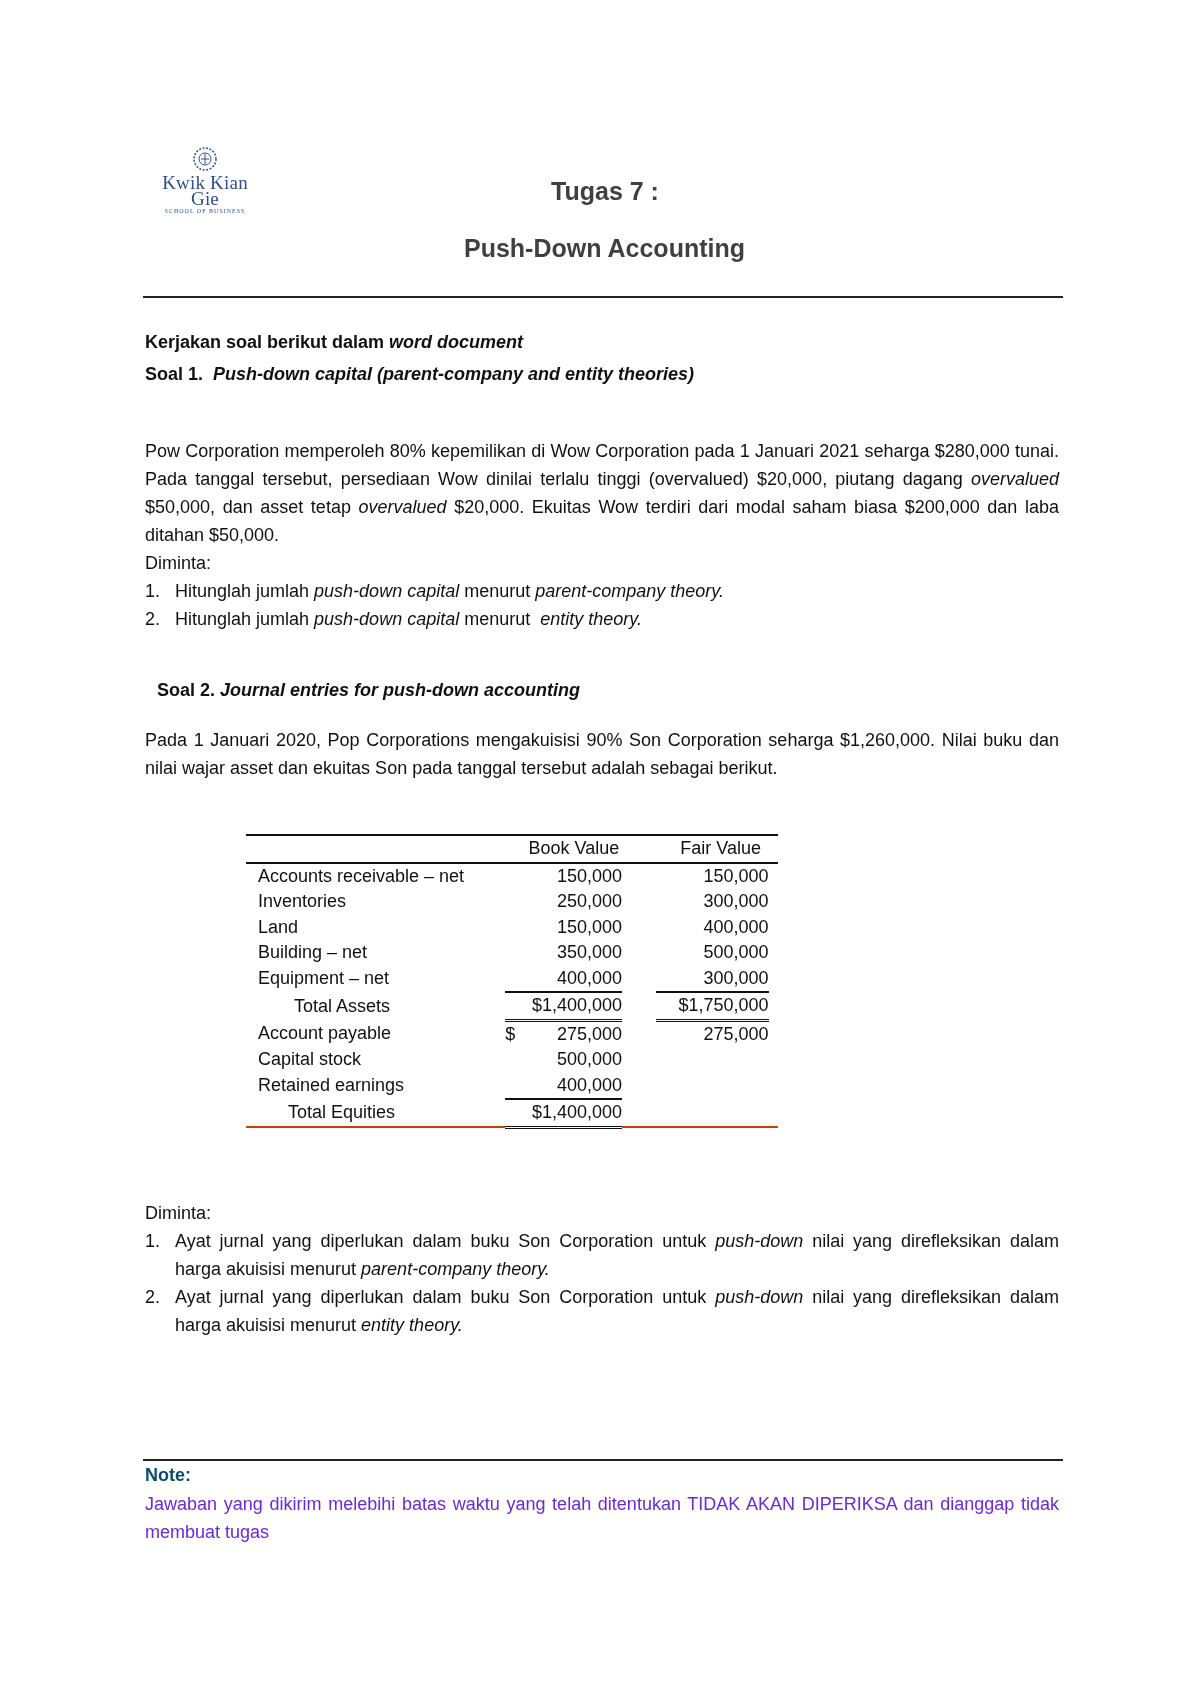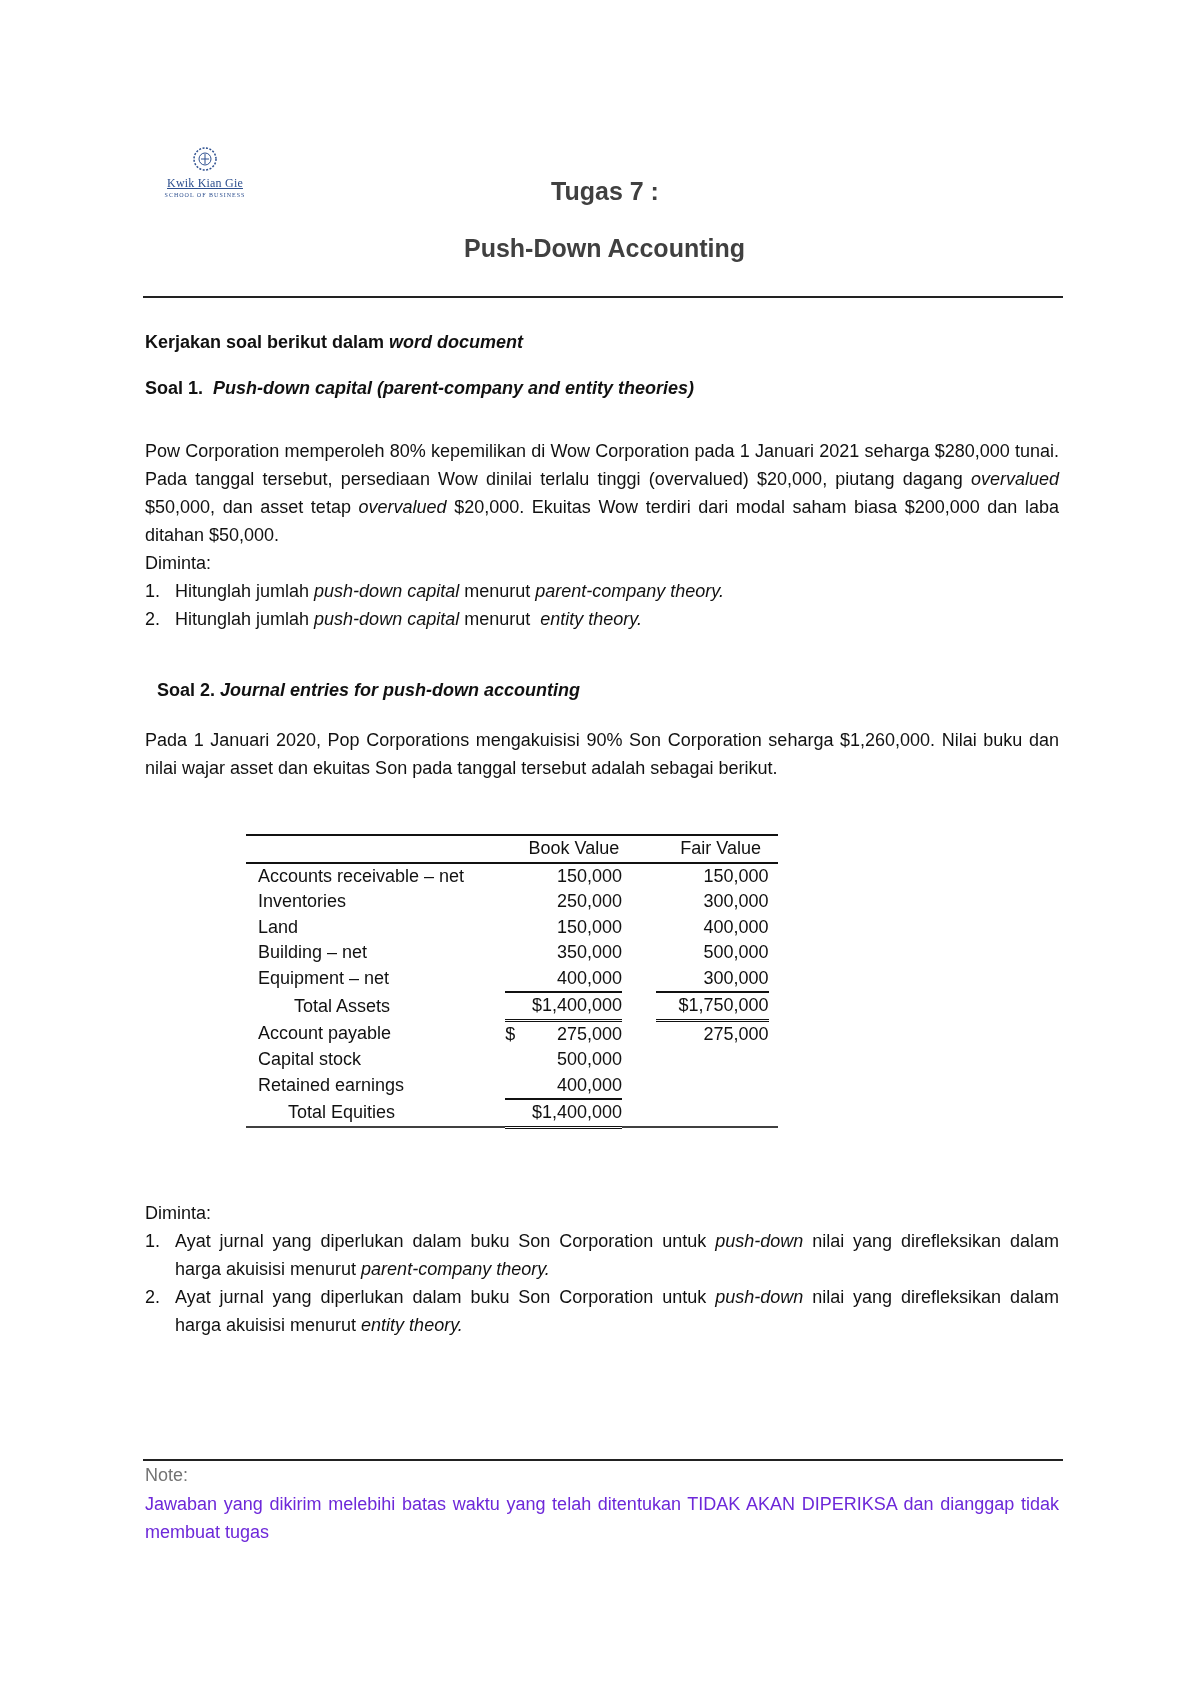--- a/index.html
+++ b/index.html
@@ -5,21 +5,21 @@
     html, body { margin: 0; padding: 0; background: #ffffff; }
     body {
       width: 1200px; height: 1696px; position: relative; overflow: hidden;
       font-family: "Liberation Sans", sans-serif; color: #111;
     }
     .logo {
       position: absolute; left: 150px; top: 145px; width: 110px; text-align: center;
       color: #2d4f8f;
     }
     .logo .emblem { width: 28px; height: 28px; margin: 0 auto 2px; display:block; }
-    .logo .name { font-family: "Liberation Serif", serif; font-size: 12px; letter-spacing: 0.2px; line-height: 16px; text-decoration: underline; }
+    .logo .name { font-family: "Liberation Serif", serif; font-size: 19px; letter-spacing: 0.2px; line-height: 16px; }
     .logo .sub { font-family: "Liberation Serif", serif; font-size: 6px; letter-spacing: 1px; line-height: 8px; }
 
     .title1, .title2 {
       position: absolute; left: 0; width: 1200px; text-align: center;
       color: #404040; font-weight: bold; font-size: 25px;
     }
     .title1 { top: 177px; padding-left: 10px; box-sizing: border-box; }
     .title2 { top: 234px; padding-left: 9px; box-sizing: border-box; }
 
     .rule { position: absolute; left: 143px; width: 920px; height: 2px; background: #222; }
@@ -30,32 +30,32 @@
     i { font-style: italic; }
 
     .list { position: absolute; left: 145px; width: 914px; font-size: 18px; line-height: 28px; margin: 0; padding: 0; list-style: none; }
     .list li { position: relative; padding-left: 30px; text-align: justify; }
     .list li .num { position: absolute; left: 0; top: 0; }
 
     
     .tbl { position: absolute; left: 246px; top: 834px; width: 532px; border-collapse: collapse; font-size: 18px; }
     .tbl td, .tbl th { padding: 0; height: 25.5px; line-height: 25px; font-weight: normal; white-space: nowrap; }
     .tbl thead tr { border-top: 2px solid #111; border-bottom: 2px solid #111; }
-    .tbl tbody tr.last { border-bottom: 2px solid #404040; }
+    .tbl tbody tr.last { border-bottom: 2px solid #c2410c; }
     .tbl .lbl { padding-left: 12px; width: 240px; }
     .tbl .lbl.indent { padding-left: 48px; }
     .tbl .lbl.indent2 { padding-left: 42px; }
     .tbl .num { text-align: right; width: 100px; position: relative; }
     .tbl .cur { width: 28px; text-align: left; }
     .tbl .sp { width: 58px; }
     .tbl th.colh { text-align: center; }
     .ul { border-bottom: 2px solid #111; }
     .dul { border-bottom: 3px double #111; }
 
-    .note-head { position: absolute; left: 145px; top: 1465px; color: #737373; font-weight: normal; font-size: 18px; }
+    .note-head { position: absolute; left: 145px; top: 1465px; color: #0c4a6e; font-weight: bold; font-size: 18px; }
     .note-body { position: absolute; left: 145px; top: 1490px; width: 914px; color: #6d28d9; font-size: 18px; line-height: 28px; text-align: justify; text-align-last: left; }
   </style>
 </head>
 <body>
 
 <div class="logo">
   <svg class="emblem" viewBox="0 0 28 28">
     <circle cx="14" cy="14" r="11" fill="none" stroke="#2d4f8f" stroke-width="1.5" stroke-dasharray="2 1.5"></circle>
     <circle cx="14" cy="14" r="6" fill="none" stroke="#2d4f8f" stroke-width="1"></circle>
     <path d="M14 9 L14 19 M10 14 L18 14" stroke="#2d4f8f" stroke-width="1"></path>
@@ -66,21 +66,21 @@
 
 <div class="title1">Tugas 7 :</div>
 <div class="title2">Push-Down Accounting</div>
 
 <div class="rule" style="top:296px;"></div>
 
 <div class="p bold" style="top:328px;">
   <span>Kerjakan soal berikut dalam </span><i>word document</i>
 </div>
 
-<div class="p bold" style="top:374px;">
+<div class="p bold" style="top:360px;">
   <span style="white-space:pre;">Soal 1.  </span><i>Push-down capital (parent-company and entity theories)</i>
 </div>
 
 <div class="p justify" style="top:437px;">
   <span>Pow Corporation memperoleh 80%  kepemilikan di Wow Corporation pada 1 Januari 2021 seharga $280,000 tunai. Pada tanggal tersebut, persediaan Wow dinilai terlalu tinggi (overvalued) $20,000, piutang dagang </span><i>overvalued</i><span> $50,000, dan asset tetap </span><i>overvalued</i><span> $20,000. Ekuitas Wow terdiri dari modal saham biasa $200,000 dan laba ditahan $50,000.</span>
 </div>
 
 <div class="p" style="top:549px;">Diminta:</div>
 
 <ul class="list" style="top:577px;">

